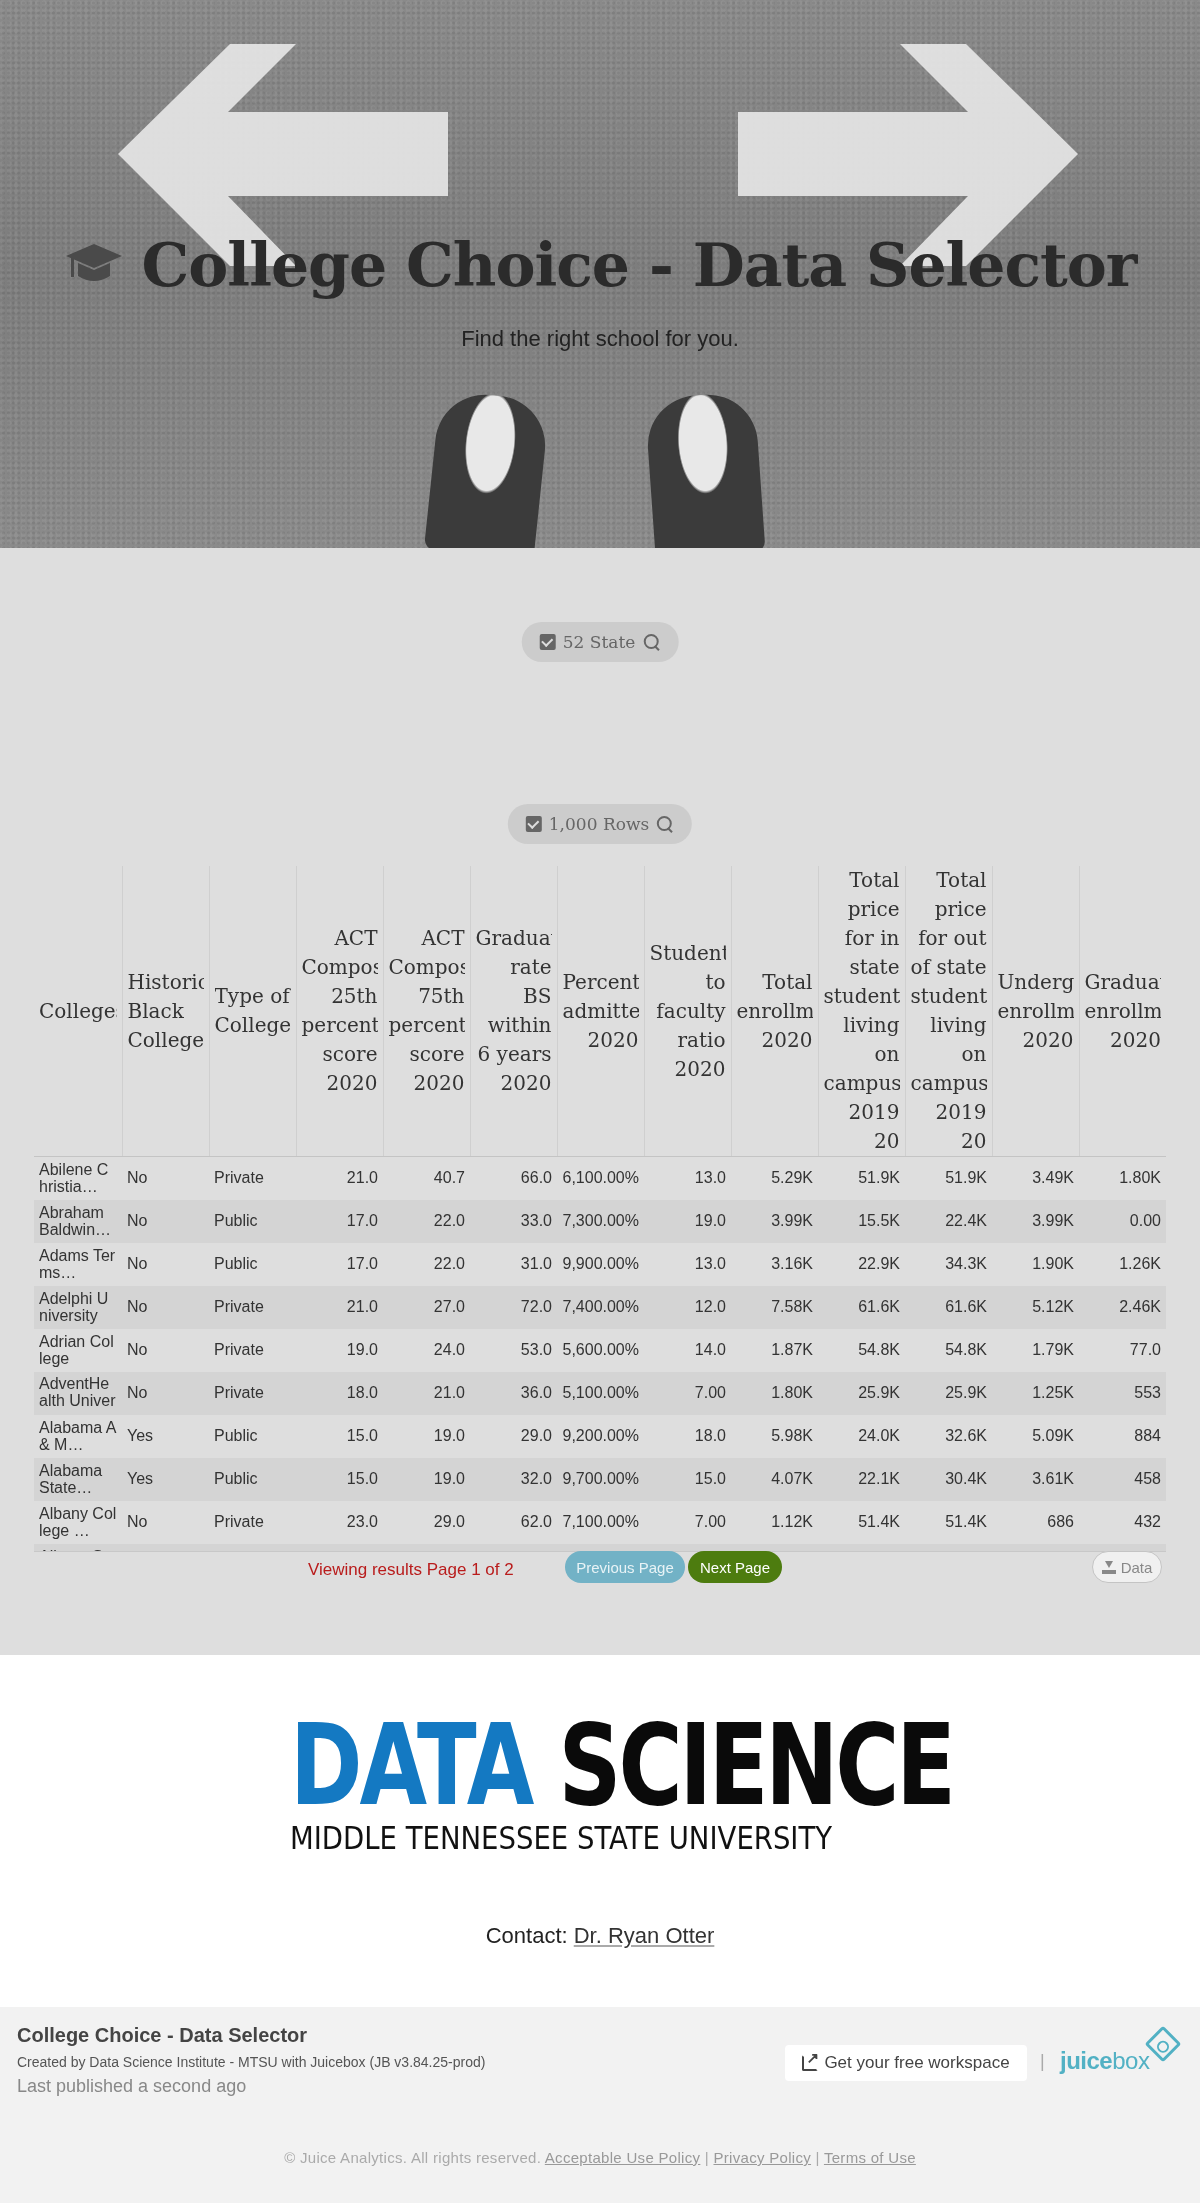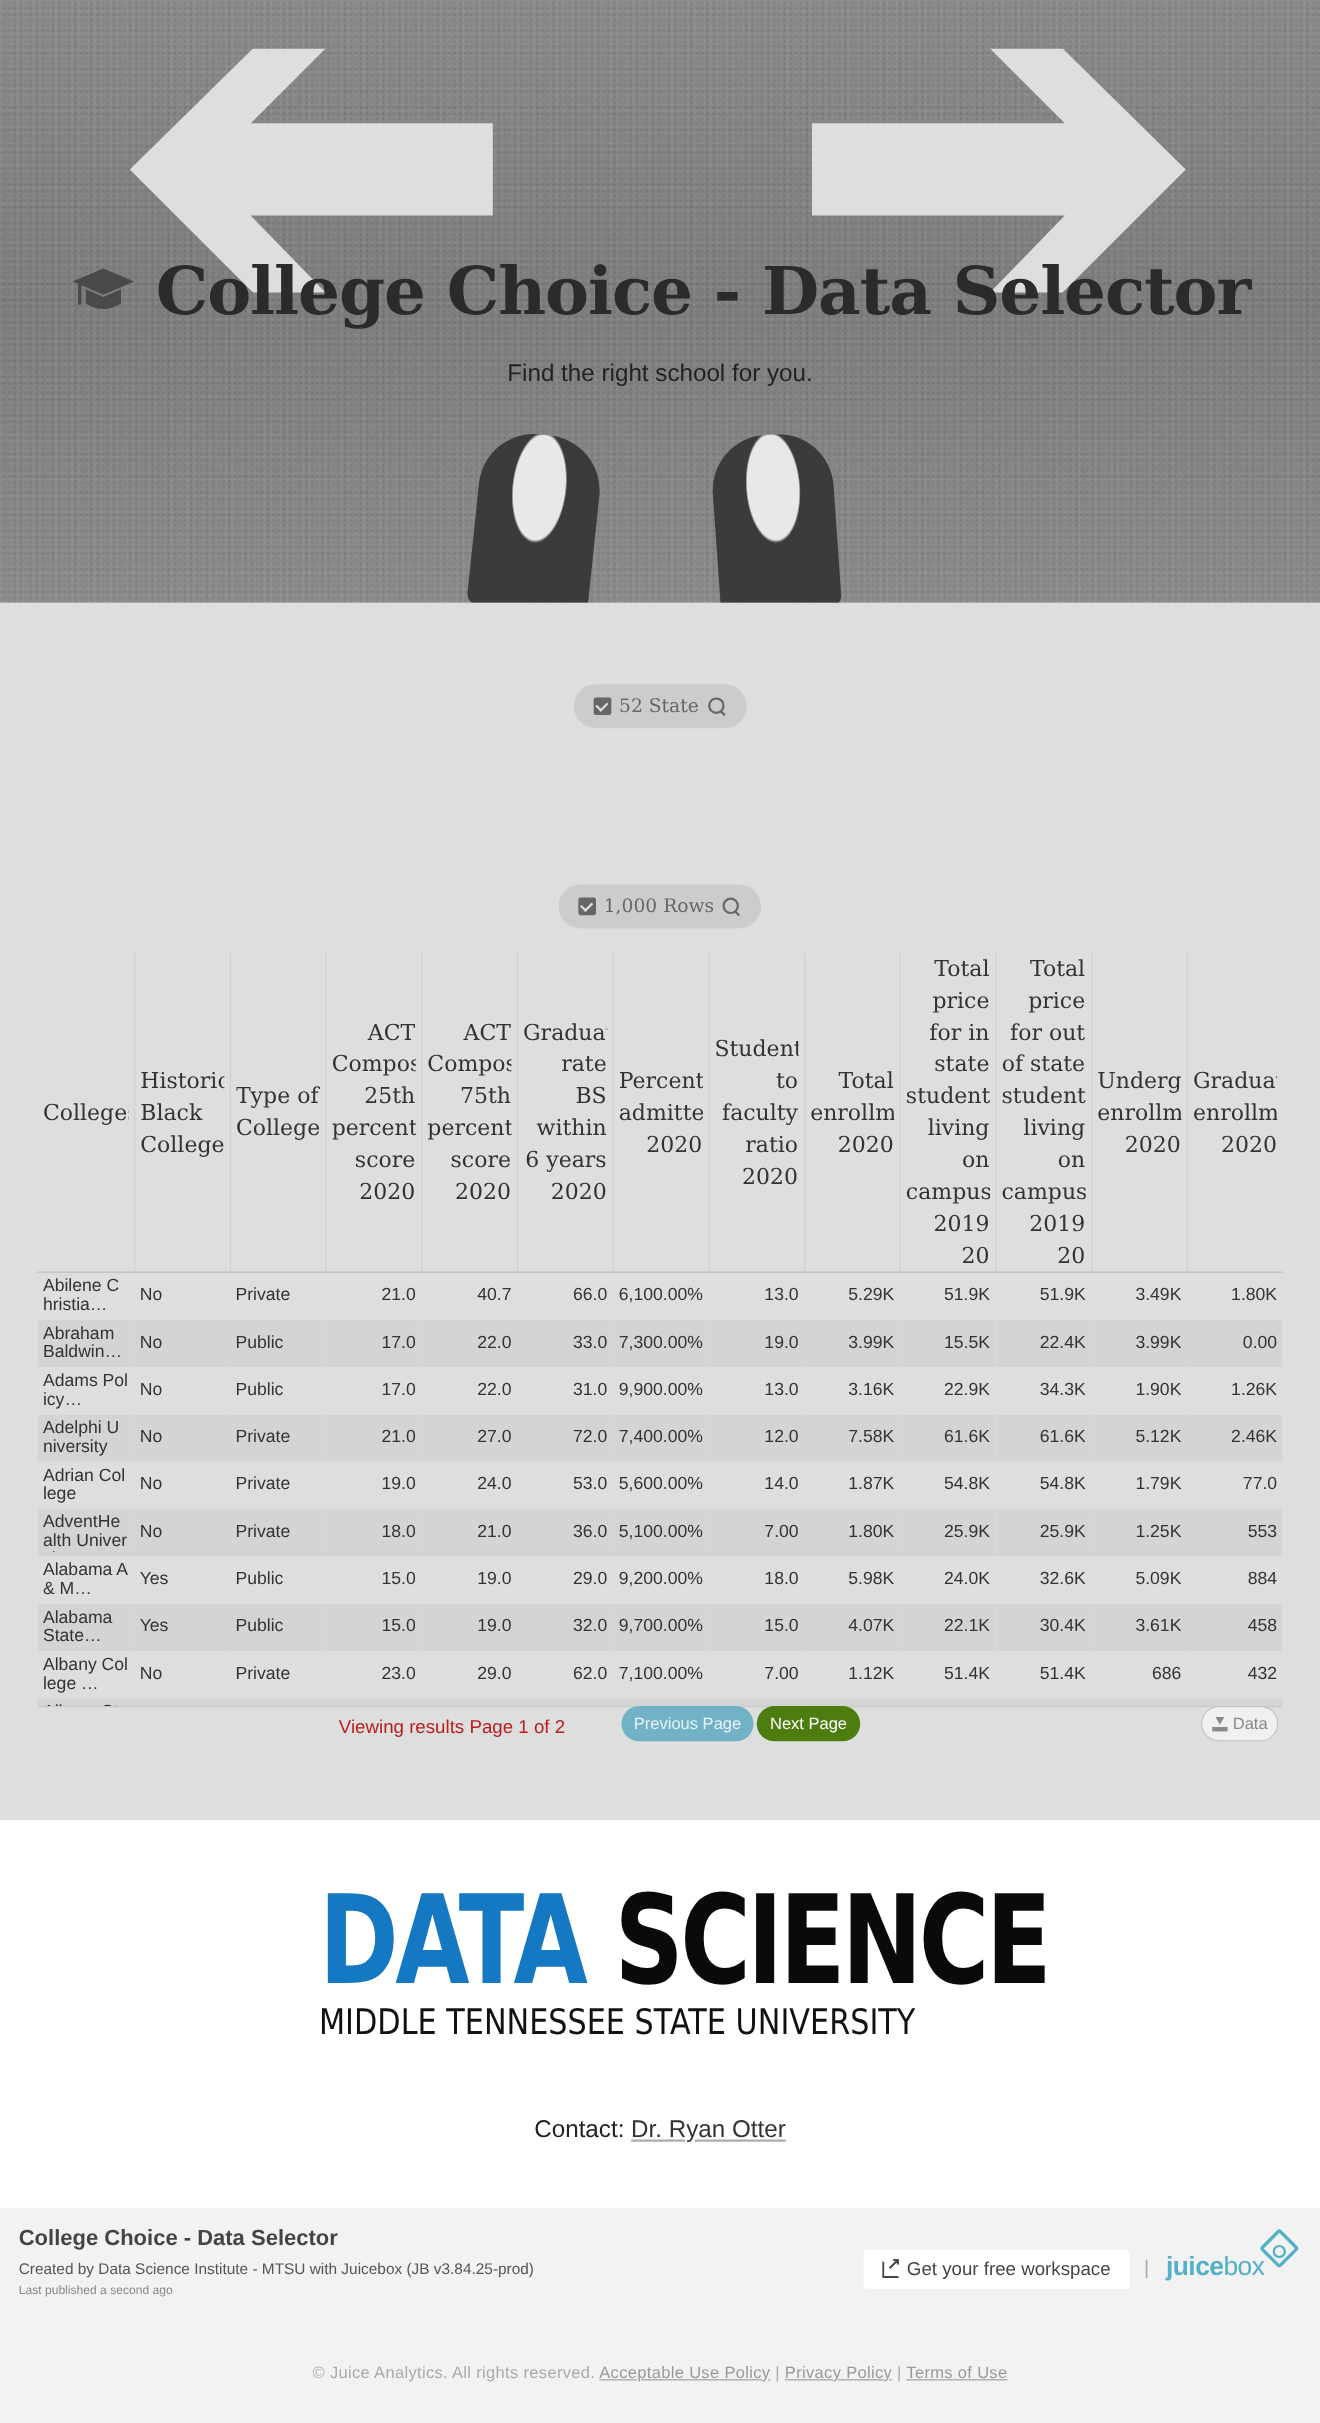--- a/index.html
+++ b/index.html
@@ -79,21 +79,21 @@
   .logo-top { font-family: "DejaVu Sans", sans-serif; font-weight: bold; font-size: 112px; line-height: 104px; letter-spacing: -4px; transform: scaleX(0.78); transform-origin: left; white-space: nowrap; }
   .logo-blue { color: #1479c2; } .logo-black { color: #0a0a0a; }
   .logo-bottom { font-family: "DejaVu Sans", sans-serif; font-size: 32px; color: #111; letter-spacing: 0px; transform: scaleX(0.86); transform-origin: left; white-space: nowrap; margin-top: 2px; }
   .contact { position: absolute; left: 0; right: 0; top: 268px; text-align: center; font-size: 22px; color: #222; }
   .contact a { color: #333; text-decoration: underline; text-decoration-color: #aaa; }
 
   
   .footer { width: 1200px; height: 196px; background: #f2f2f2; position: relative; }
   .f-title { position: absolute; left: 17px; top: 17px; font-size: 20px; font-weight: bold; color: #444; }
   .f-created { position: absolute; left: 17px; top: 47px; font-size: 14px; color: #555; }
-  .f-published { position: absolute; left: 17px; top: 69px; font-size: 11px; color: #888; }
+  .f-published { position: absolute; left: 17px; top: 69px; font-size: 18px; color: #888; }
   .workspace-btn { position: absolute; left: 785px; top: 38px; width: 242px; height: 36px; background: #fff; border-radius: 4px;
     display: flex; align-items: center; justify-content: center; gap: 6px; font-size: 17px; color: #444; }
   .ext-icon { width: 16px; height: 16px; position: relative; border: 2px solid #444; border-top-color: transparent; border-right-color: transparent; border-radius: 2px; }
   .ext-icon::after { content: "↗"; position: absolute; left: 2px; top: -8px; font-size: 15px; font-weight: bold; color: #444; }
   .f-sep { position: absolute; left: 1040px; top: 44px; color: #aaa; font-size: 18px; }
   .juicebox { position: absolute; left: 1060px; top: 40px; font-size: 24px; color: #52b1c4; letter-spacing: -0.5px; }
   .juicebox b { font-weight: bold; }
   .jb-icon { position: absolute; left: 1150px; top: 24px; width: 26px; height: 26px; border: 3px solid #52b1c4; transform: rotate(45deg); border-radius: 3px; }
   .jb-icon::after { content: ""; position: absolute; left: 6px; top: 6px; width: 8px; height: 8px; border: 2px solid #52b1c4; border-radius: 50%; }
   .copyright { position: absolute; left: 0; right: 0; top: 142px; text-align: center; font-size: 15px; color: #aaa; letter-spacing: 0.3px; }
@@ -228,21 +228,21 @@
             <td class="num"><span>7,300.00%</span></td>
             <td class="num"><span>19.0</span></td>
             <td class="num"><span>3.99K</span></td>
             <td class="num"><span>15.5K</span></td>
             <td class="num"><span>22.4K</span></td>
             <td class="num"><span>3.99K</span></td>
             <td class="num"><span>0.00</span></td>
           </tr>
           <tr>
             <td class="txt name">
-              <span class="clip">Adams Policy…</span>
+              <span class="clip">Adams Terms…</span>
             </td>
             <td class="txt"><span>No</span></td>
             <td class="txt"><span>Public</span></td>
             <td class="num"><span>17.0</span></td>
             <td class="num"><span>22.0</span></td>
             <td class="num"><span>31.0</span></td>
             <td class="num"><span>9,900.00%</span></td>
             <td class="num"><span>13.0</span></td>
             <td class="num"><span>3.16K</span></td>
             <td class="num"><span>22.9K</span></td>

